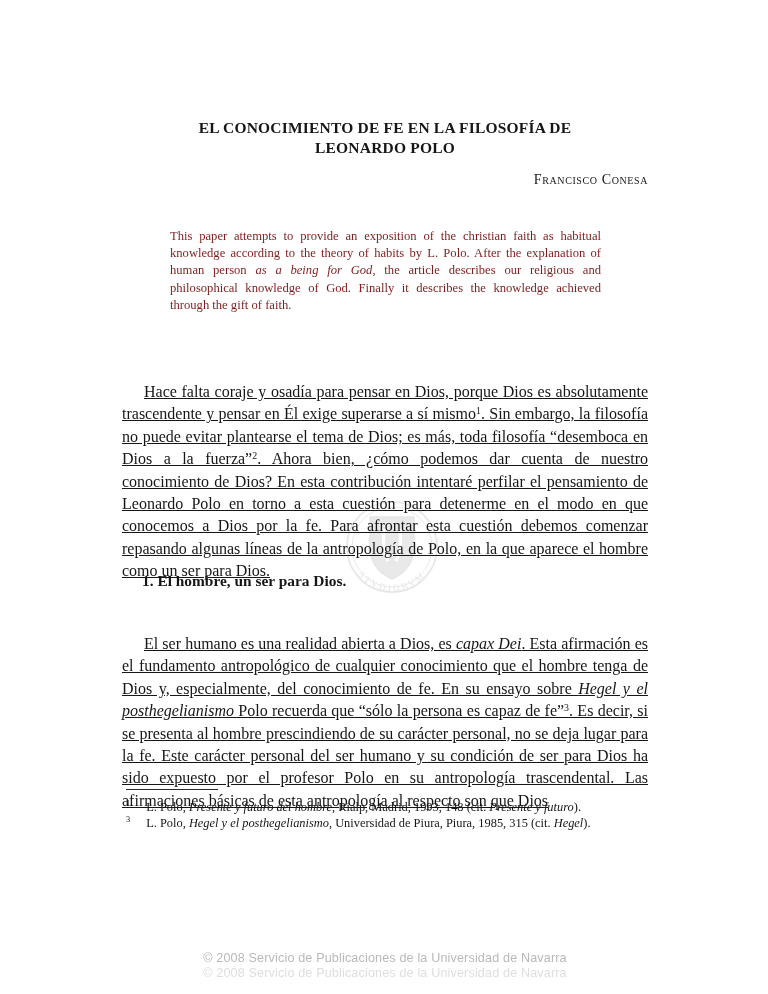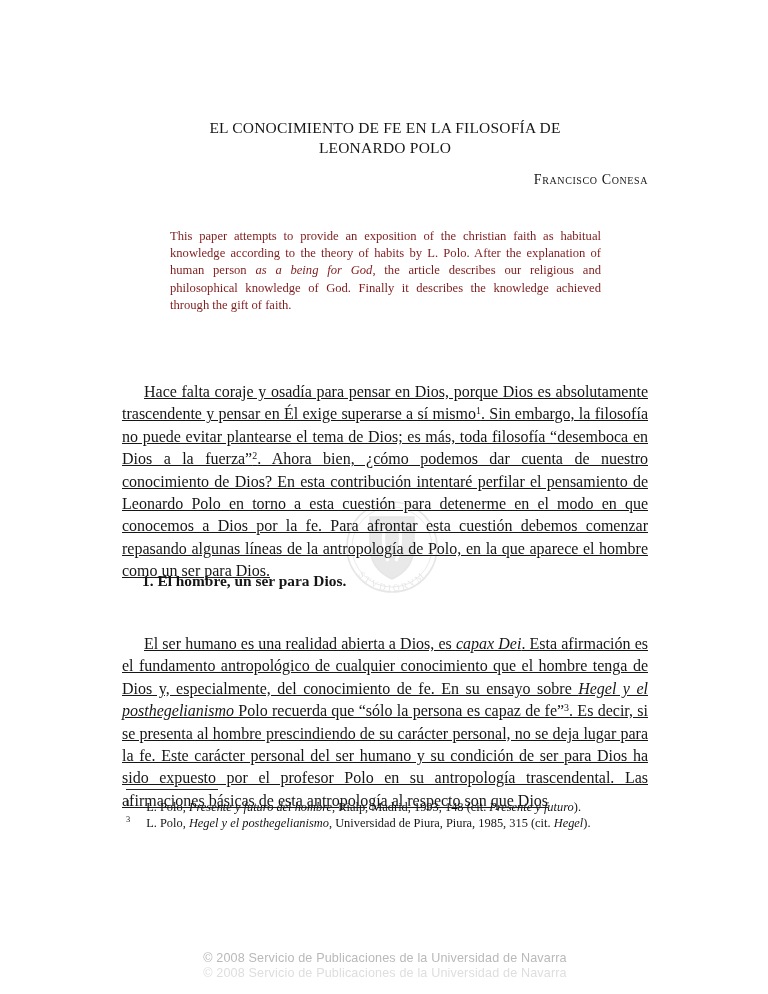--- a/index.html
+++ b/index.html
@@ -39,21 +39,21 @@
   }
 
   
   #title-block {
     left: 122px;
     top: 118px;
     width: 526px;
     text-align: center;
   }
   #title-block .title-line {
-    font-weight: normal;
+    font-weight: bold;
     font-size: 15.5px;
     letter-spacing: 0.2px;
     line-height: 20px;
   }
 
   
   #author {
     left: 122px;
     top: 172px;
     width: 526px;

